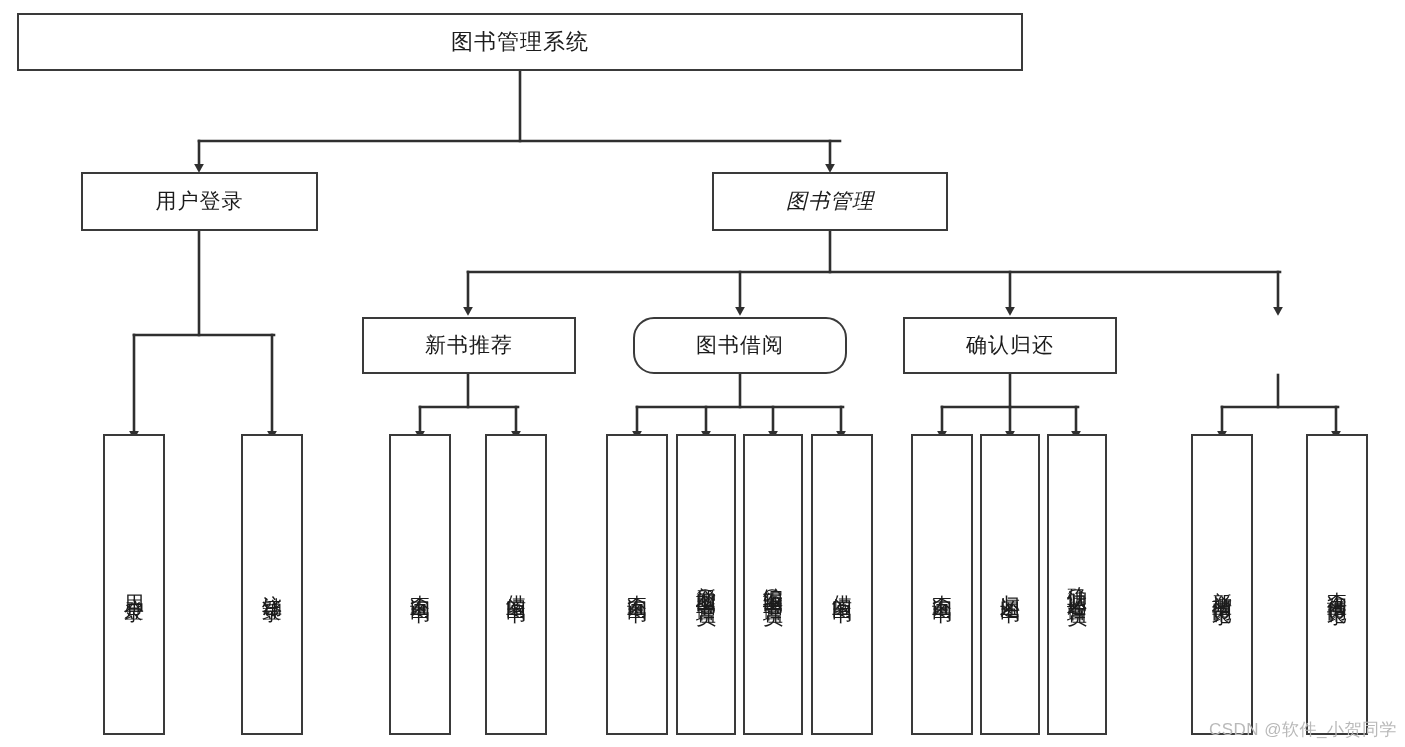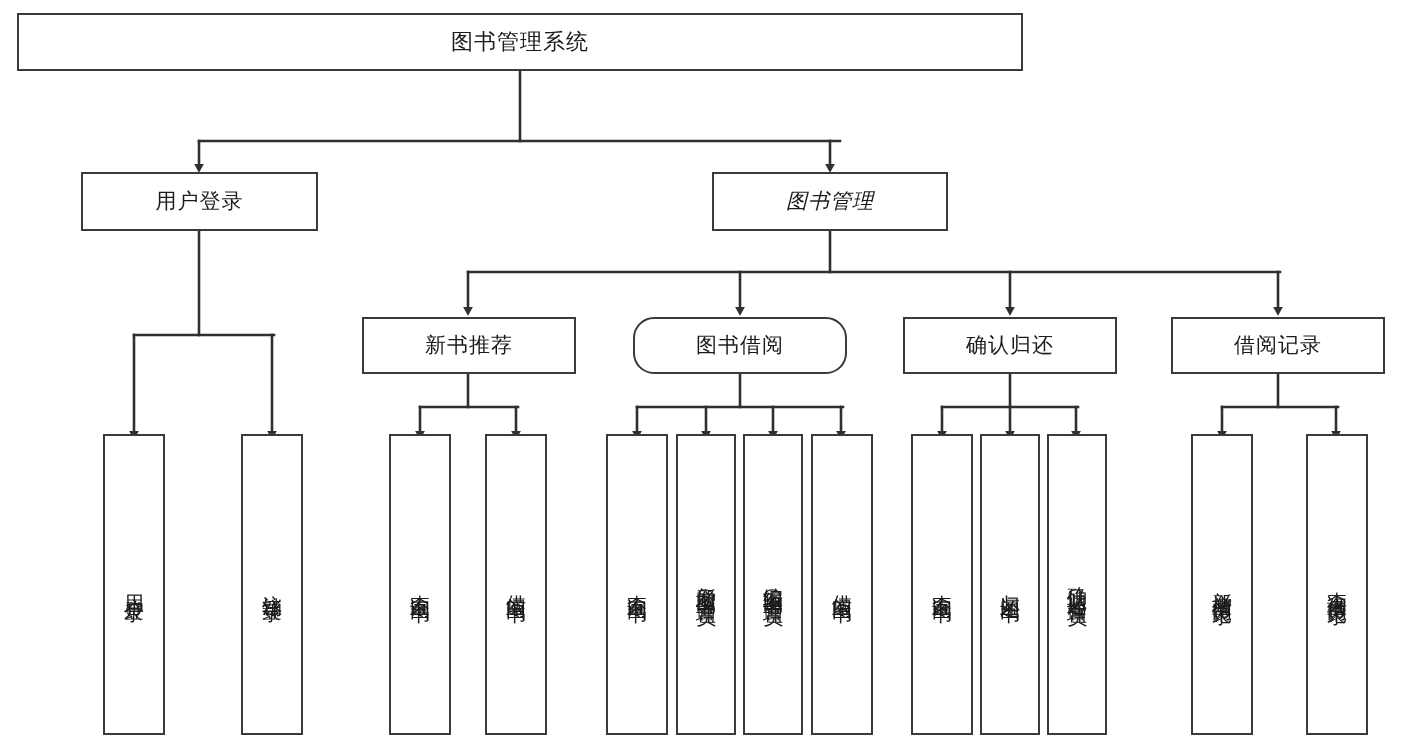--- a/index.html
+++ b/index.html
@@ -146,23 +146,20 @@
 
   <div class="node horizontal" style="left:362px; top:317px; width:214px; height:57px;justify-content:center;">
     <span class="node-label">新书推荐</span>
   </div>
   <div class="node horizontal" style="left:633px; top:317px; width:214px; height:57px;border-radius:21px;">
     <span class="node-label">图书借阅</span>
   </div>
   <div class="node horizontal" style="left:903px; top:317px; width:214px; height:57px;">
     <span class="node-label">确认归还</span>
   </div>
-  <div class="node horizontal" style="left:1171px; top:317px; width:214px; height:57px;">
-    <span class="node-label">借阅记录</span>
-  </div>
 
   <div class="node vertical" style="left:103px; top:434px; width:62px; height:301px;">
     <span class="node-label">用户登录</span>
   </div>
   <div class="node vertical" style="left:241px; top:434px; width:62px; height:301px;">
     <span class="node-label">注销登录</span>
   </div>
 
   <div class="node vertical" style="left:389px; top:434px; width:62px; height:301px;">
     <span class="node-label">查询图书</span>
@@ -194,13 +191,14 @@
     <span class="node-label">确认归还（管理员）</span>
   </div>
 
   <div class="node vertical" style="left:1191px; top:434px; width:62px; height:301px;">
     <span class="node-label">新增借阅记录</span>
   </div>
   <div class="node vertical" style="left:1306px; top:434px; width:62px; height:301px;">
     <span class="node-label">查询借阅记录</span>
   </div>
 
+  <div id="watermark">CSDN @软件_小贺同学</div>
 </div>
 
 </body></html>

